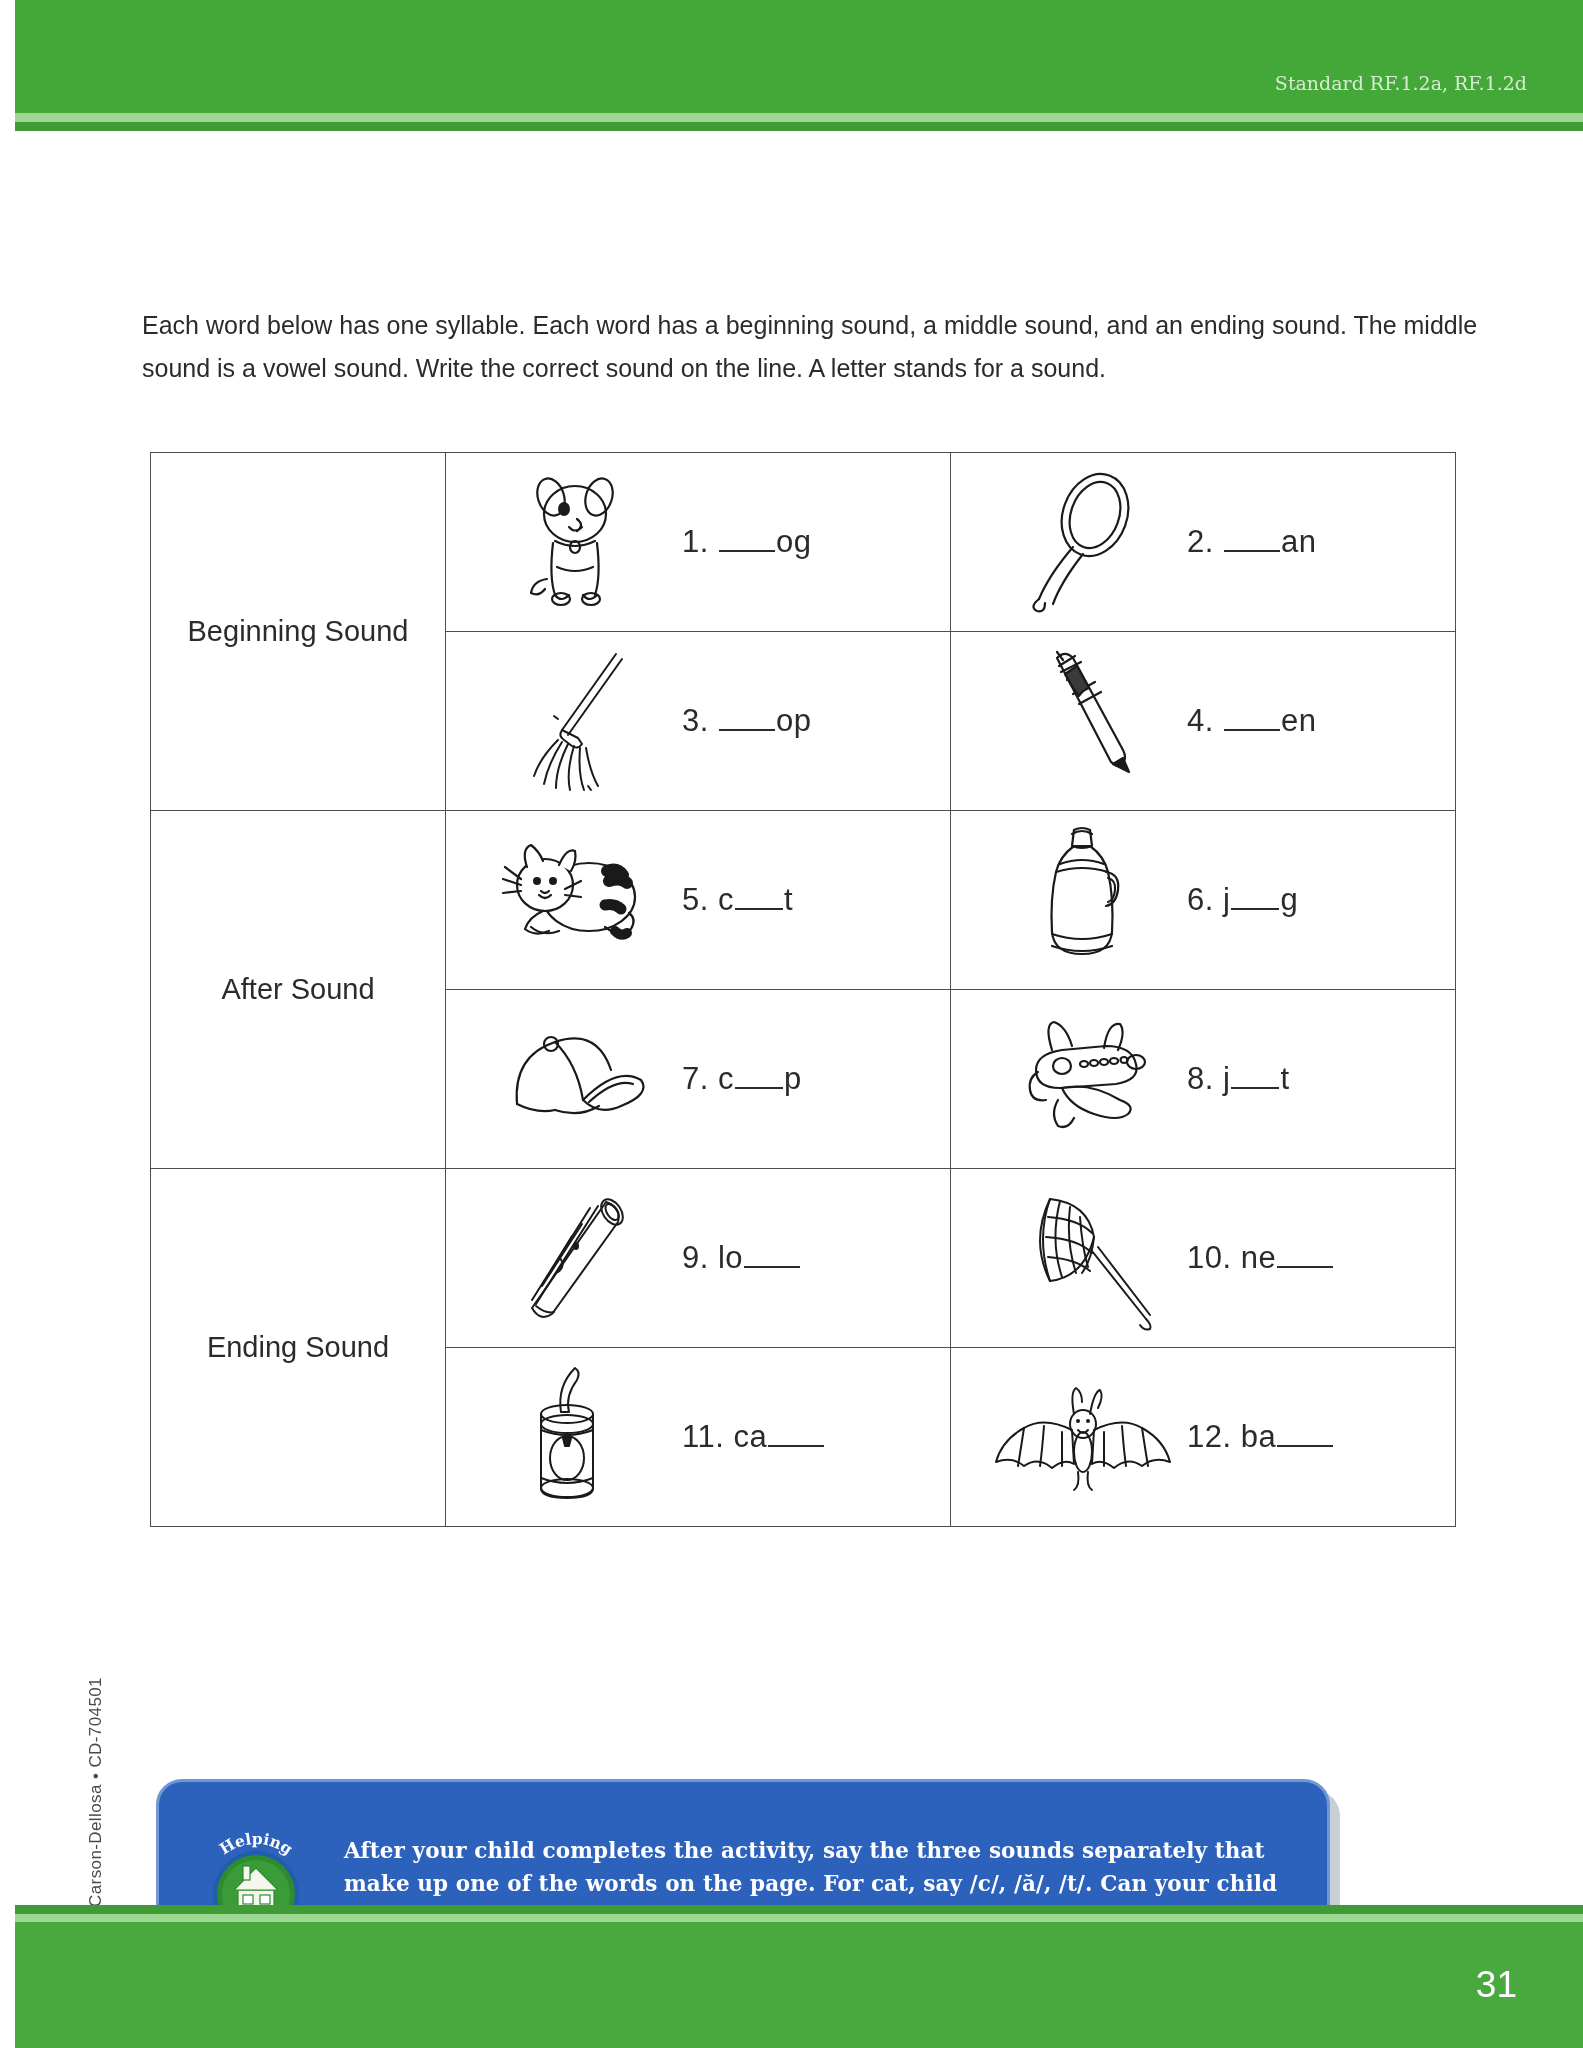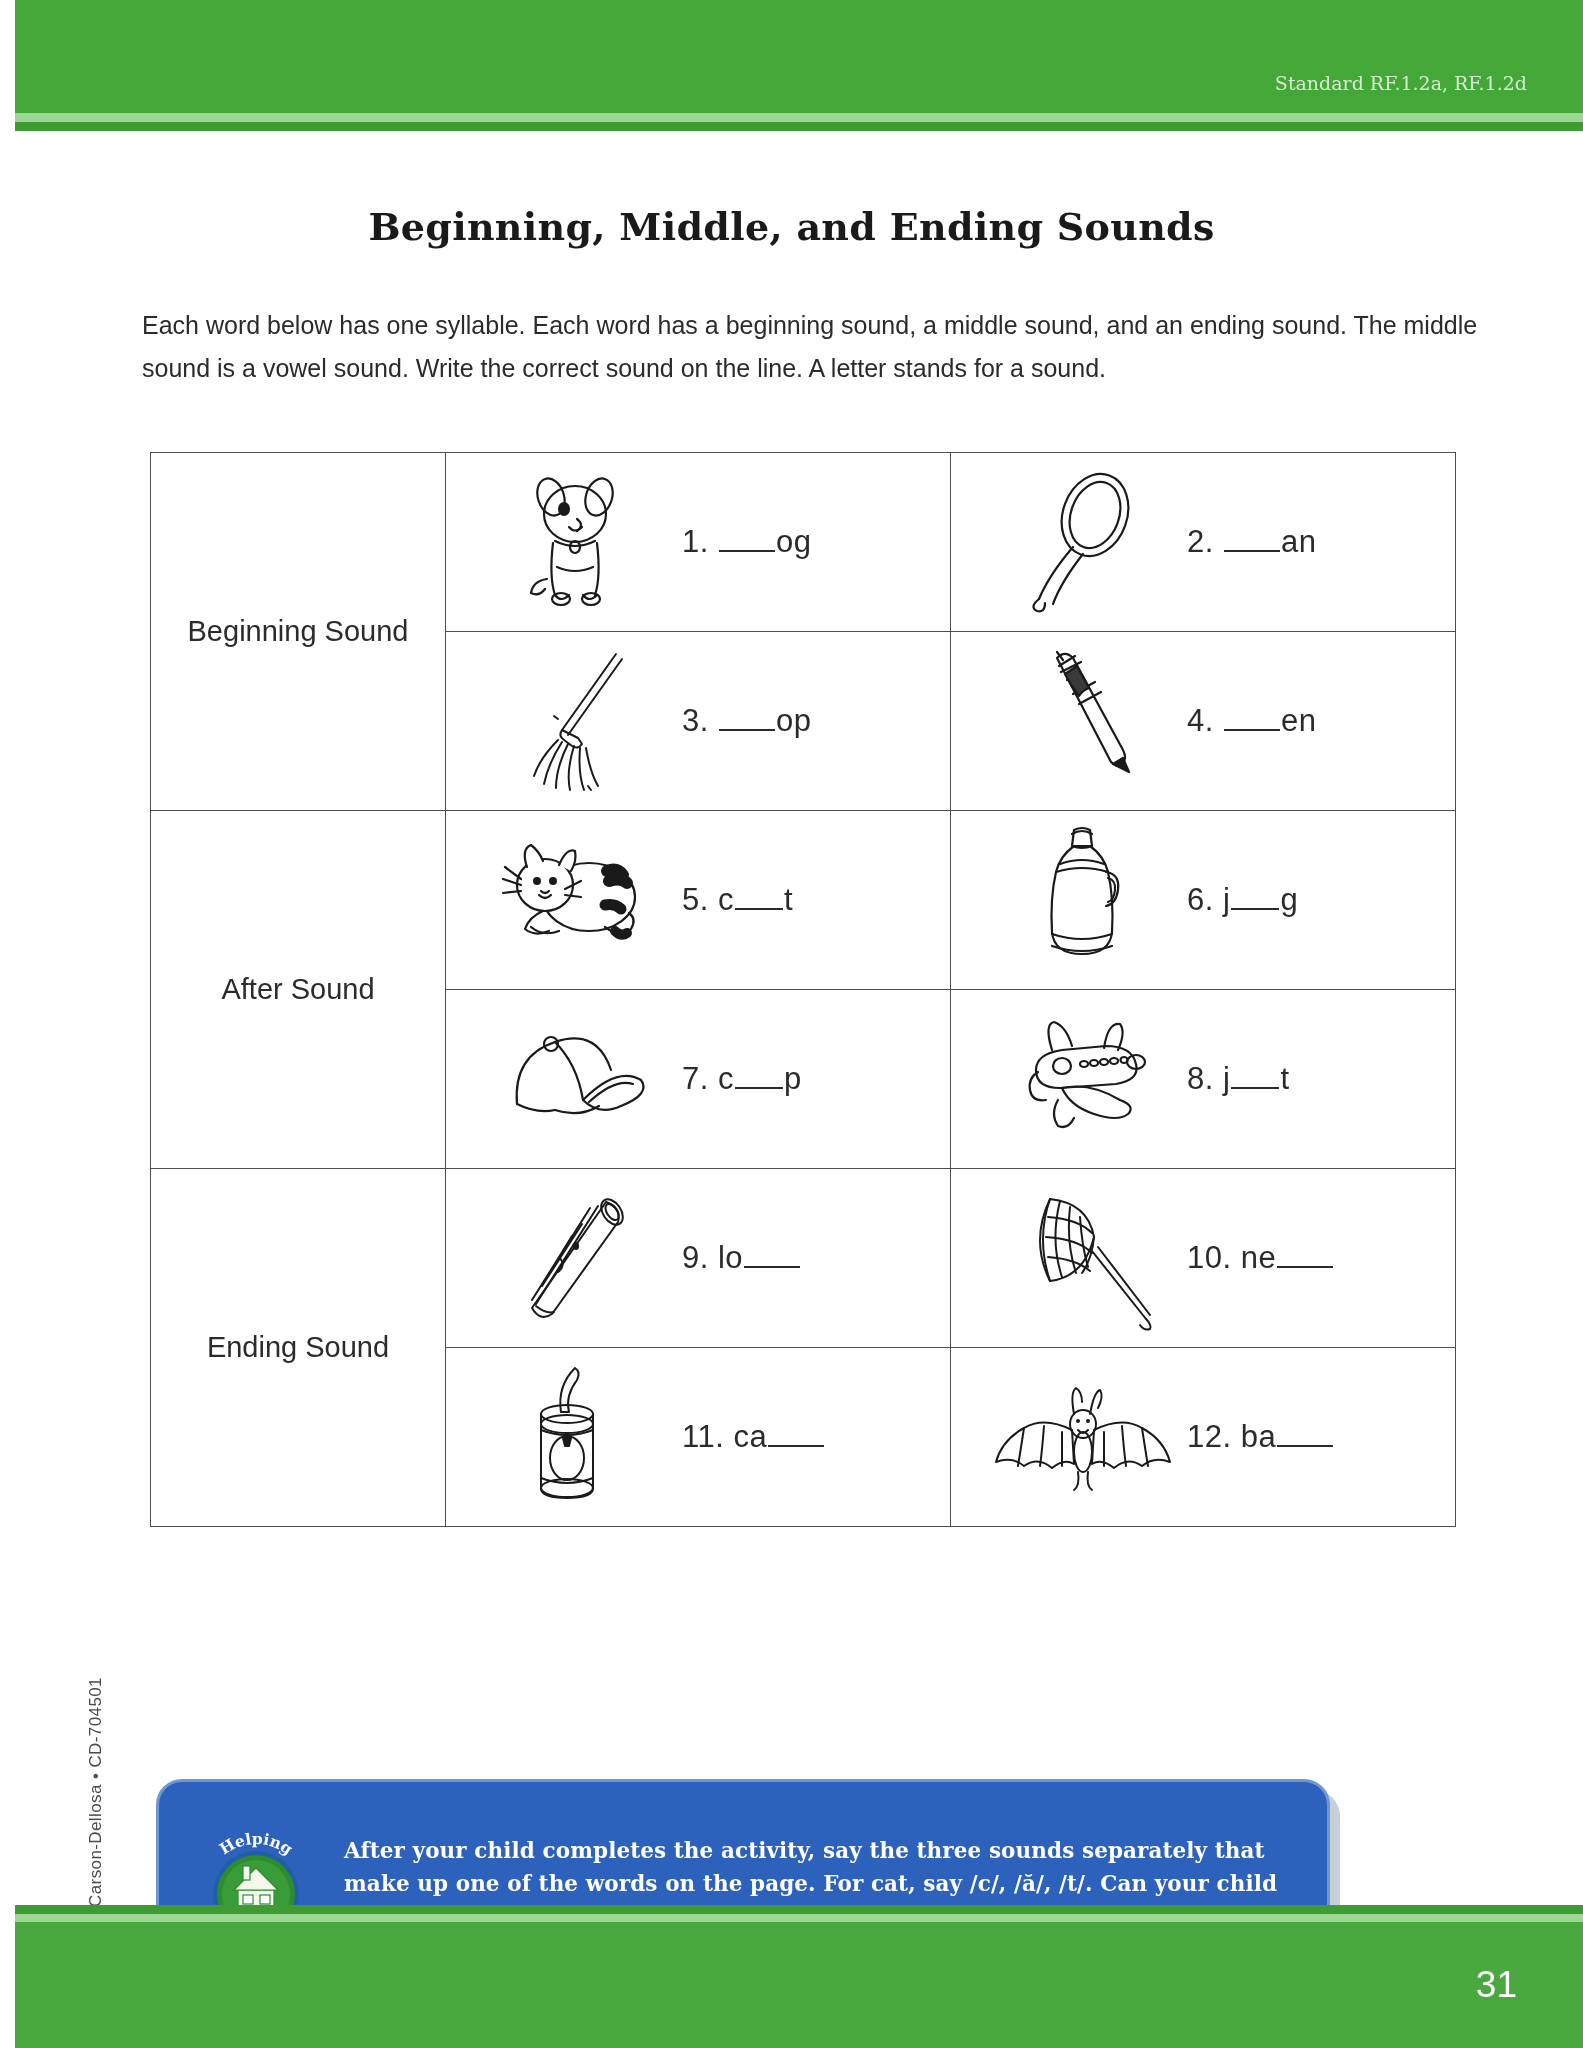--- a/index.html
+++ b/index.html
@@ -235,21 +235,20 @@
 
 <div class="page">
 
   <div class="top-bar"></div>
   <div class="top-bar-stripe-light"></div>
   <div class="top-bar-stripe-dark"></div>
   <div class="left-edge"></div>
 
   <div class="hdr-sub">Standard RF.1.2a, RF.1.2d</div>
 
-  <div class="ws-title">Beginning, Middle, and Ending Sounds</div>
 
   <div class="ws-intro">Each word below has one syllable. Each word has a beginning sound, a middle sound, and an ending sound. The middle sound is a vowel sound. Write the correct sound on the line. A letter stands for a sound.</div>
 
   <table class="ws-table">
     <colgroup>
       <col class="col-label">
         <col class="col-item">
         <col class="col-item">
     </colgroup>
     <tbody id="table-body">

